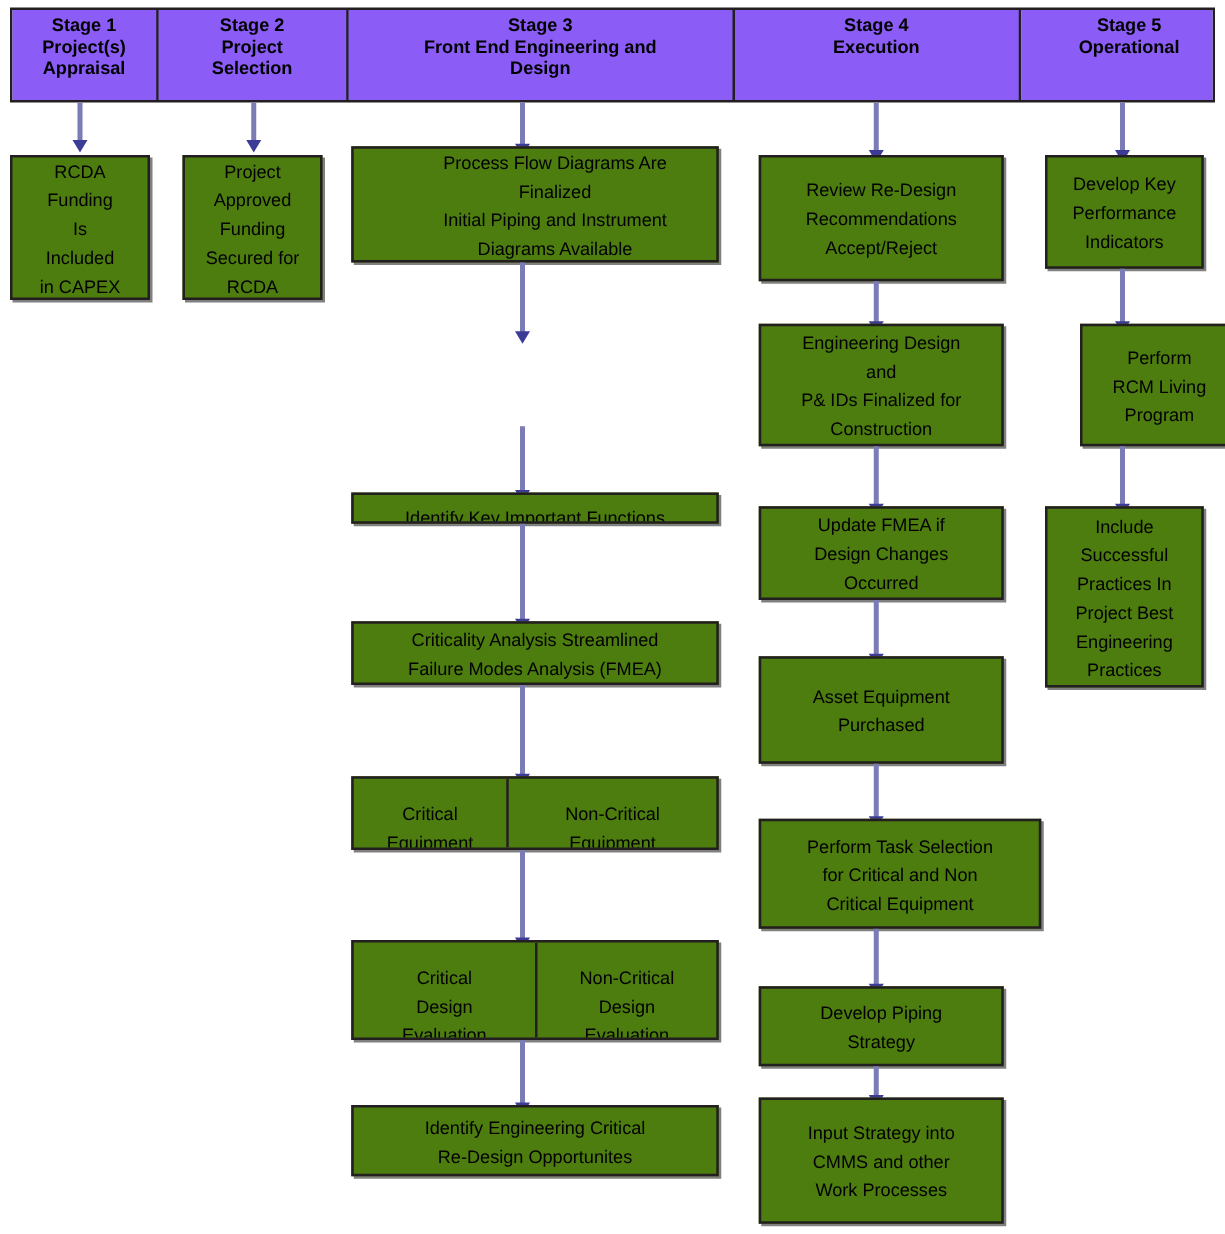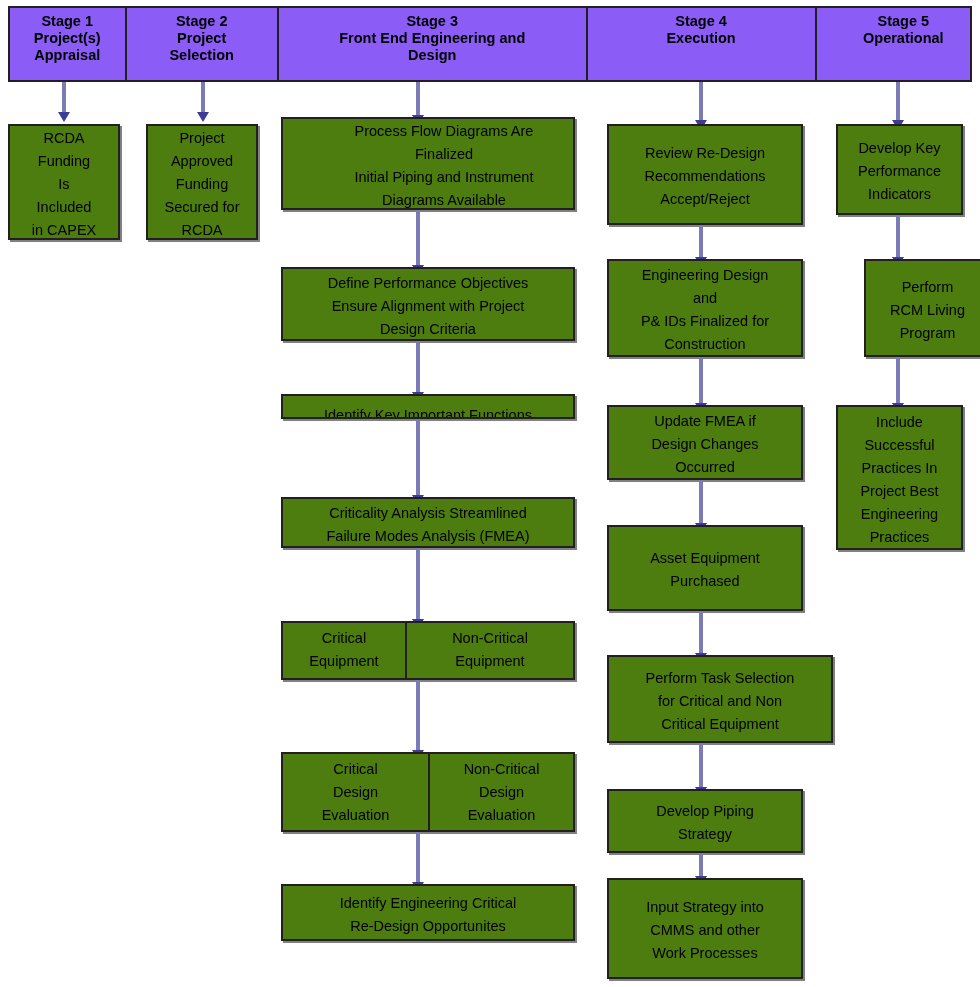--- a/index.html
+++ b/index.html
@@ -77,21 +77,21 @@
   .box.split { padding: 0; display: block; }
   .split-half {
     box-sizing: border-box;
     float: left;
     height: 100%;
     display: flex;
     align-items: flex-start;
     justify-content: center;
   }
   .split-half.left { border-right: 2px solid #231f20; }
-  .split-half .box-text { padding-top: 4px; }
+  .split-half .box-text { padding-top: 18px; }
 
   
   .arrow {
     position: absolute;
     width: 0;
   }
   .arrow .shaft {
     position: absolute;
     left: -2px;
     top: 0;
@@ -180,25 +180,20 @@
     <div class="box-text">Process Flow Diagrams Are
 Finalized
 Initial Piping and Instrument
 Diagrams Available</div>
   </div>
   <div class="arrow" style="left:418px; top:210px;">
     <div class="shaft" style="height:57px;"></div>
       <div class="head" style="top:55px;"></div>
   </div>
 
-  <div class="box" style="left:281px; top:267px; width:294px; height:74px;">
-    <div class="box-text">Define Performance Objectives
-Ensure Alignment with Project
-Design Criteria</div>
-  </div>
   <div class="arrow" style="left:418px; top:341px;">
     <div class="shaft" style="height:53px;"></div>
       <div class="head" style="top:51px;"></div>
   </div>
 
   <div class="box tight" style="left:281px; top:394px; width:294px; height:25px;">
     <div class="box-text">Identify Key Important Functions</div>
   </div>
   <div class="arrow" style="left:418px; top:419px;">
     <div class="shaft" style="height:78px;"></div>

